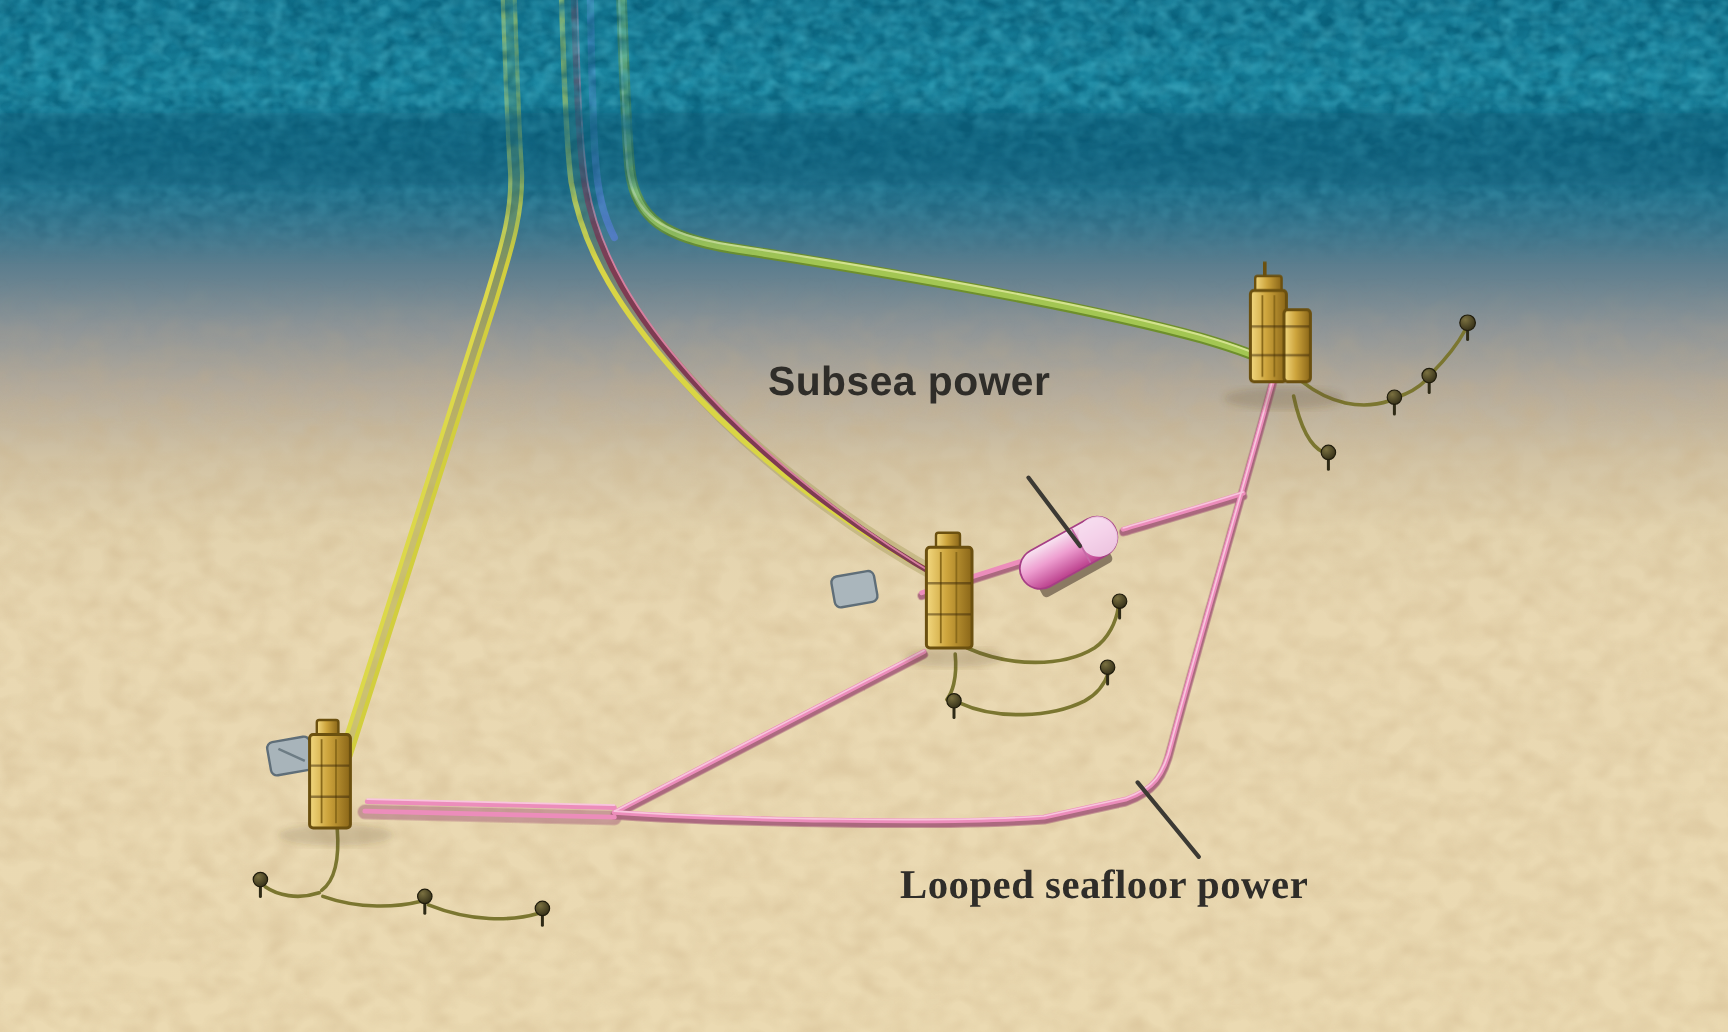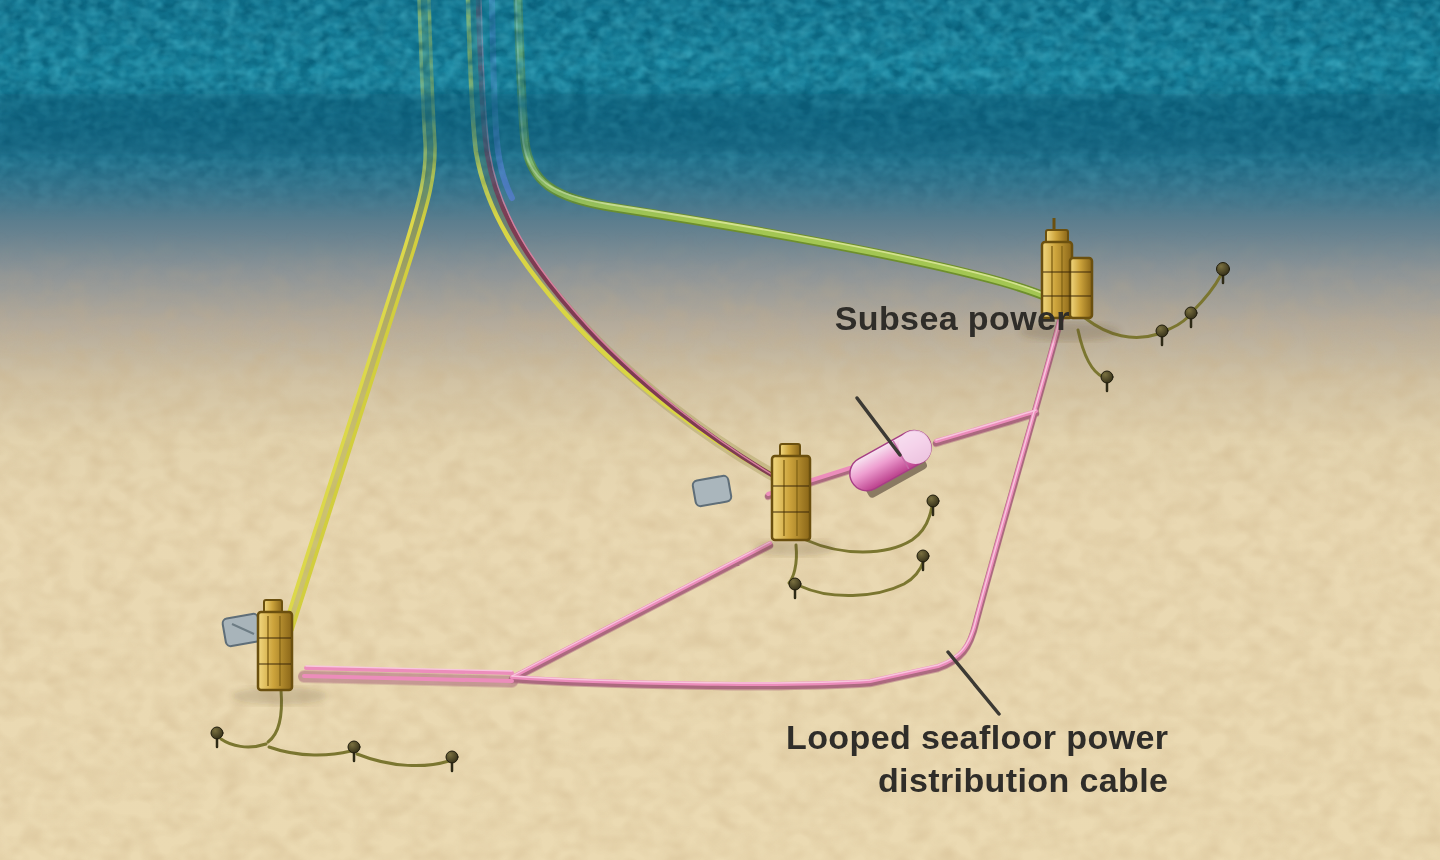--- a/index.html
+++ b/index.html
@@ -9,22 +9,22 @@
     background:linear-gradient(180deg,
       #0d6a86 0px,#1a86a0 70px,#115e7c 118px,#226a86 152px,
       #3f748b 188px,#62808f 228px,#8d9497 272px,#b3aa9b 322px,
       #d2c3a4 382px,#e3d3ae 442px,#e9d8b2 520px,#ebdab2 860px);
   }
   #scene{position:absolute;left:0;top:0;}
   .label{
     position:absolute;color:#2f2d29;font-weight:bold;font-size:34px;
     line-height:43px;letter-spacing:.4px;white-space:nowrap;
   }
-  #label-box{left:640px;top:297px;width:430px;text-align:right;}
-  #label-cable{left:786px;top:716px;text-align:right;}
+  #label-box{left:640px;top:297px;width:430px;text-align:left;}
+  #label-cable{left:750px;top:716px;text-align:center;font-family:Liberation Serif, serif;}
 </style>
 </head>
 <body>
 
 <div id="stage">
 <svg id="scene" width="1440" height="860" viewBox="0 0 1440 860">
   <defs>
     <linearGradient id="gold" x1="0" y1="0" x2="1" y2="0">
       <stop offset="0" stop-color="#f2d880"></stop>
           <stop offset="0.45" stop-color="#cda43c"></stop>
@@ -222,15 +222,14 @@
     <line x1="857" y1="398" x2="900" y2="455"></line>
     <line x1="948" y1="652" x2="999" y2="714"></line>
   </g>
 </svg>
 
 <div class="label" id="label-box">
   <span style="display:block">Subsea power</span>
 </div>
 <div class="label" id="label-cable">
   <span style="display:block">Looped seafloor power</span>
-  <span style="display:block">distribution cable</span>
 </div>
 </div>
 
 </body></html>

